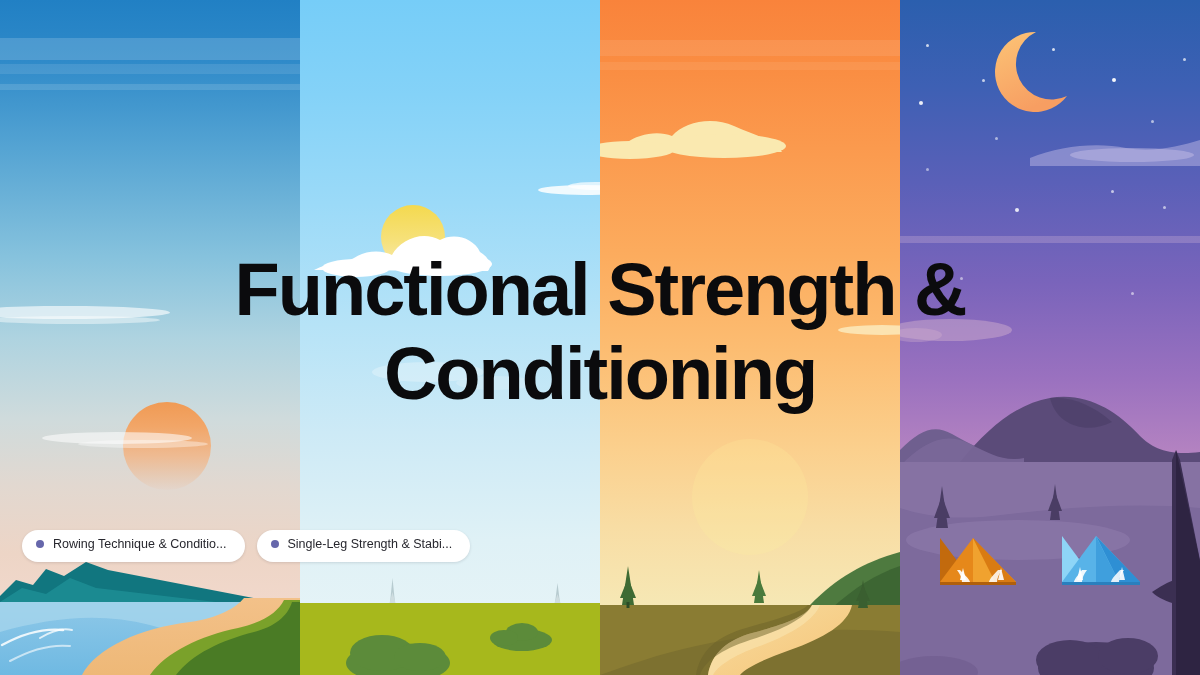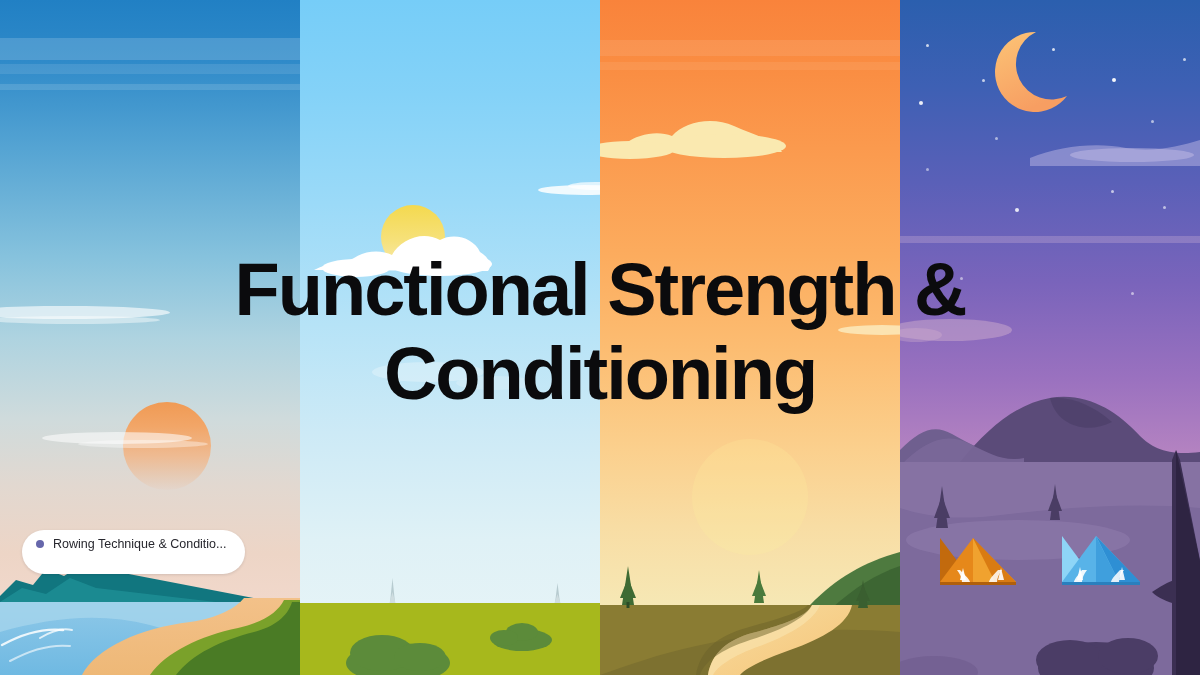--- a/index.html
+++ b/index.html
@@ -89,21 +89,21 @@
     white-space:pre-line;
   }
 
   
   #pill-area{
     position:absolute;left:22px;top:530px;width:700px;
     display:flex;flex-wrap:wrap;gap:8px 12px;
   }
   .pill{
     display:inline-flex;align-items:center;gap:9px;
-    height:28px;padding:0 18px 16px 14px;
+    height:28px;padding:0 18px 4px 14px;
     background:#fff;border-radius:999px;
     box-shadow:0 1px 3px rgba(20,20,40,.13);
     font-size:12.5px;color:#27272e;
     font-family:"Liberation Sans","DejaVu Sans",sans-serif;
     white-space:nowrap;
   }
   .pill .dot{width:8px;height:8px;border-radius:50%;background:#6667ab;flex:0 0 auto;}
 </style>
 </head>
 <body>
@@ -335,15 +335,19 @@
   </div>
 
   <div id="title" style="color: rgb(11, 11, 13);">Functional Strength &amp;
 Conditioning</div>
 
   <div id="pill-area">
     <span class="pill">
       <span class="dot" style="background: rgb(102, 103, 171);"></span>
       <span>Rowing Technique &amp; Conditio...</span>
     </span>
+    <span class="pill">
+      <span class="dot" style="background: rgb(102, 103, 171);"></span>
+      <span>Single-Leg Strength &amp; Stabi...</span>
+    </span>
   </div>
 
 </div>
 
 </body></html>

